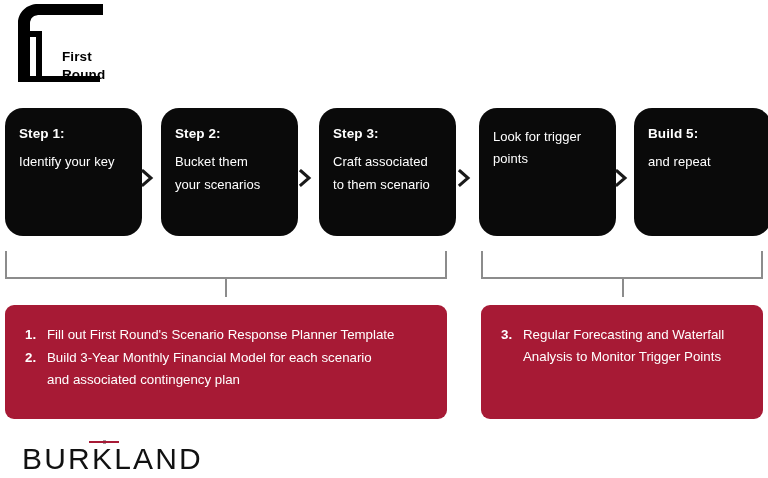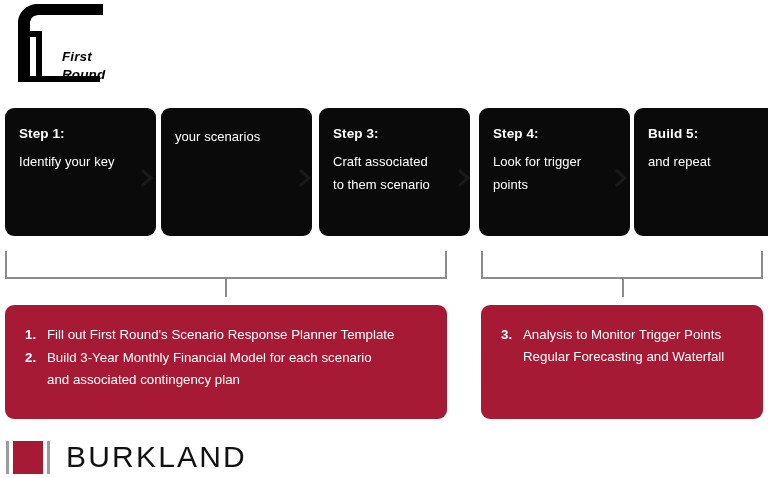--- a/index.html
+++ b/index.html
@@ -28,37 +28,37 @@
   .fr-wordmark {
     position: absolute;
     left: 54px;
     top: 44px;
     font-size: 13.5px;
     font-weight: bold;
     line-height: 1.32;
     color: #000000;
     letter-spacing: 0.1px;
   }
-  .fr-wordmark span { display: block; font-style: italic; }
+  .fr-wordmark span { display: block; }
 
   
   #steps {
     position: absolute;
     left: 0;
     top: 108px;
     width: 768px;
     height: 128px;
   }
   .step-box {
     position: absolute;
     top: 0;
-    width: 151px;
+    width: 137px;
     height: 128px;
     background: #0a0a0a;
-    border-radius: 9px;
+    border-radius: 18px;
     box-sizing: border-box;
     padding: 18px 14px 0 14px;
     color: #ffffff;
   }
   .step-title {
     font-size: 13.5px;
     font-weight: bold;
     line-height: 1.2;
     margin-bottom: 9px;
     letter-spacing: 0.1px;
@@ -131,20 +131,21 @@
   }
 
   
   #burkland {
     position: absolute;
     left: 6px;
     top: 440px;
     height: 34px;
     display: flex;
     align-items: center;
+    flex-direction: column;
   }
   .bk-rule {
     width: 3px;
     height: 33px;
     background: #9b9b9b;
   }
   .bk-square {
     width: 30px;
     height: 33px;
     margin: 0 4px;
@@ -194,41 +195,42 @@
     <div class="step-title">Step 1:</div>
     <div class="step-text">Identify your key</div>
   </div>
   <div class="chevron" style="left:139px;">
     <svg width="16" height="20" viewBox="0 0 16 20" aria-hidden="true">
       <polyline points="4,3 12,10 4,17" fill="none" stroke="#1a1a1a" stroke-width="3" stroke-linecap="square" stroke-linejoin="miter"></polyline>
     </svg>
   </div>
 
   <div class="step-box" style="left:161px;">
+    <div class="step-title">Step 2:</div>
+    <div class="step-text">Bucket them</div>
     <div class="step-text">your scenarios</div>
   </div>
   <div class="chevron" style="left:297px;">
     <svg width="16" height="20" viewBox="0 0 16 20" aria-hidden="true">
       <polyline points="4,3 12,10 4,17" fill="none" stroke="#1a1a1a" stroke-width="3" stroke-linecap="square" stroke-linejoin="miter"></polyline>
     </svg>
   </div>
 
   <div class="step-box" style="left:319px;">
     <div class="step-title">Step 3:</div>
     <div class="step-text">Craft associated</div>
     <div class="step-text">to them scenario</div>
   </div>
   <div class="chevron" style="left:456px;">
     <svg width="16" height="20" viewBox="0 0 16 20" aria-hidden="true">
       <polyline points="4,3 12,10 4,17" fill="none" stroke="#1a1a1a" stroke-width="3" stroke-linecap="square" stroke-linejoin="miter"></polyline>
     </svg>
   </div>
 
   <div class="step-box" style="left:479px;">
-    <div class="step-title">Step 4:</div>
     <div class="step-text">Look for trigger</div>
     <div class="step-text">points</div>
   </div>
   <div class="chevron" style="left:613px;">
     <svg width="16" height="20" viewBox="0 0 16 20" aria-hidden="true">
       <polyline points="4,3 12,10 4,17" fill="none" stroke="#1a1a1a" stroke-width="3" stroke-linecap="square" stroke-linejoin="miter"></polyline>
     </svg>
   </div>
 
   <div class="step-box" style="left:634px;">
@@ -266,22 +268,22 @@
         <div>Build 3-Year Monthly Financial Model for each scenario</div>
         <div>and associated contingency plan</div>
       </div>
     </div>
   </div>
 
   <div class="action-box right" style="background:#A71A35;">
     <div class="action-item">
       <div class="action-num">3.</div>
       <div class="action-body">
+        <div>Regular Forecasting and Waterfall</div>
         <div>Analysis to Monitor Trigger Points</div>
-        <div>Regular Forecasting and Waterfall</div>
       </div>
     </div>
   </div>
 
 </div>
 
 <div id="burkland">
   <div class="bk-rule"></div>
   <div class="bk-square" style="background:#A71A35;"></div>
   <div class="bk-rule"></div>

